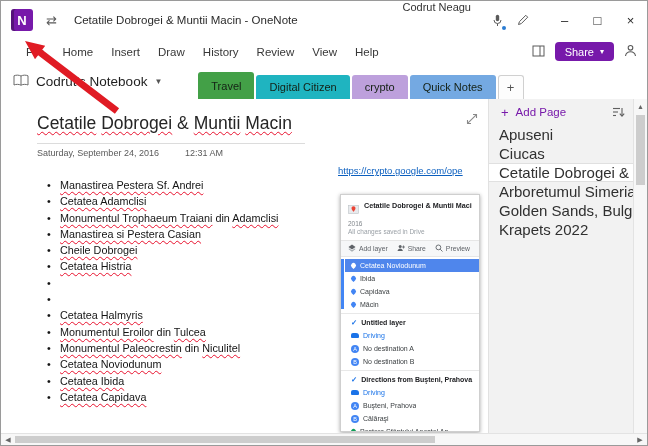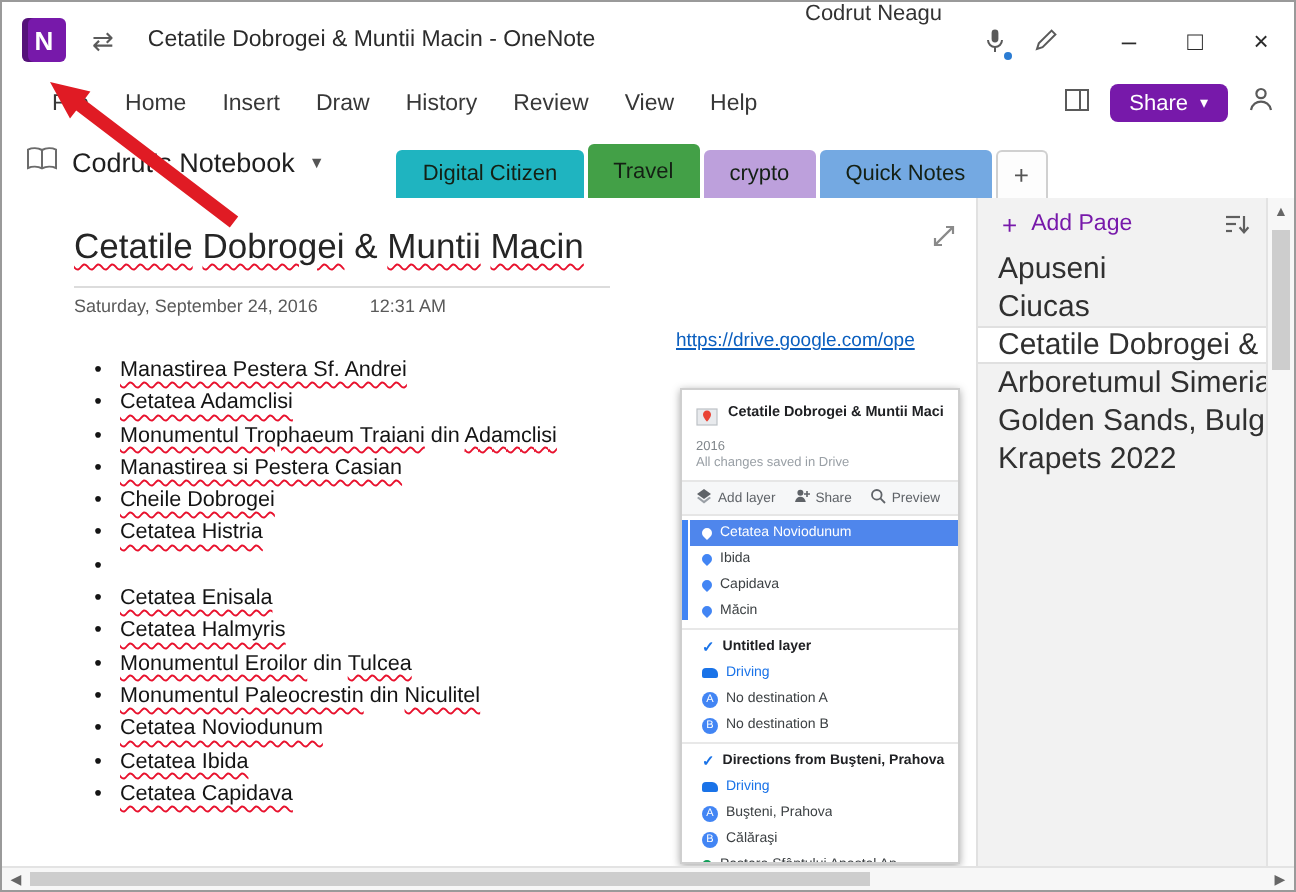--- a/index.html
+++ b/index.html
@@ -166,22 +166,22 @@
       <span>
         <svg width="16" height="13" viewBox="0 0 16 13">
             <path d="M1 1.8C3 .9 6 .9 8 2c2-1.1 5-1.1 7-.2V11c-2-.9-5-.9-7 .2-2-1.1-5-1.1-7-.2z" fill="none" stroke="#6b6b6b" stroke-width="1"></path>
             <line x1="8" y1="2" x2="8" y2="11.2" stroke="#6b6b6b" stroke-width="1"></line>
           </svg>
       </span>
       <span class="nb-name">Codrut's Notebook</span>
       <span class="nb-caret">▼</span>
     </div>
     <div class="section-tabs">
+        <div class="tab sel" style="background: rgb(67, 160, 71);">Travel</div>
         <div class="tab" style="background: rgb(31, 180, 192);">Digital Citizen</div>
-        <div class="tab sel" style="background: rgb(67, 160, 71);">Travel</div>
         <div class="tab" style="background: rgb(189, 160, 220);">crypto</div>
         <div class="tab" style="background: rgb(116, 169, 226);">Quick Notes</div>
         <div class="tab-add">+</div>
       </div>
   </div>
 
   <div class="canvas">
     <span class="expand-icon">
       <svg width="12" height="12" viewBox="0 0 12 12">
           <g stroke="#8a8a8a" stroke-width="1.1" fill="none">
@@ -220,21 +220,20 @@
         </li>
         <li>
           <span class="dot">•</span>
           <span class="btext"><span class="sp">Cetatea Histria</span></span>
         </li>
         <li>
           <span class="dot">•</span>
         </li>
         <li>
           <span class="dot">•</span>
-          <span class="btext"><span class="sp">Cetatea Enisala</span></span>
         </li>
         <li>
           <span class="dot">•</span>
           <span class="btext"><span class="sp">Cetatea Halmyris</span></span>
         </li>
         <li>
           <span class="dot">•</span>
           <span class="btext"><span class="sp">Monumentul Eroilor</span><span> din </span><span class="sp">Tulcea</span></span>
         </li>
         <li>
@@ -247,21 +246,21 @@
         </li>
         <li>
           <span class="dot">•</span>
           <span class="btext"><span class="sp">Cetatea Ibida</span></span>
         </li>
         <li>
           <span class="dot">•</span>
           <span class="btext"><span class="sp">Cetatea Capidava</span></span>
         </li>
       </ol>
-    <a class="drive-link">https://drive.google.com/ope</a>
+    <a class="drive-link">https://crypto.google.com/ope</a>
 
     <div class="map-card">
       <div class="map-head">
         <span>
           <svg width="11" height="11" viewBox="0 0 11 11">
               <rect x=".5" y="1.5" width="10" height="8" fill="#e8eaed" stroke="#bdc1c6" stroke-width=".6"></rect>
               <path d="M5.5 2.2c-1.2 0-2 .9-2 2 0 1.5 2 3.6 2 3.6s2-2.1 2-3.6c0-1.1-.8-2-2-2z" fill="#ea4335"></path>
             </svg>
         </span>
         <div class="map-title">Cetatile Dobrogei &amp; Muntii Macin</div>

